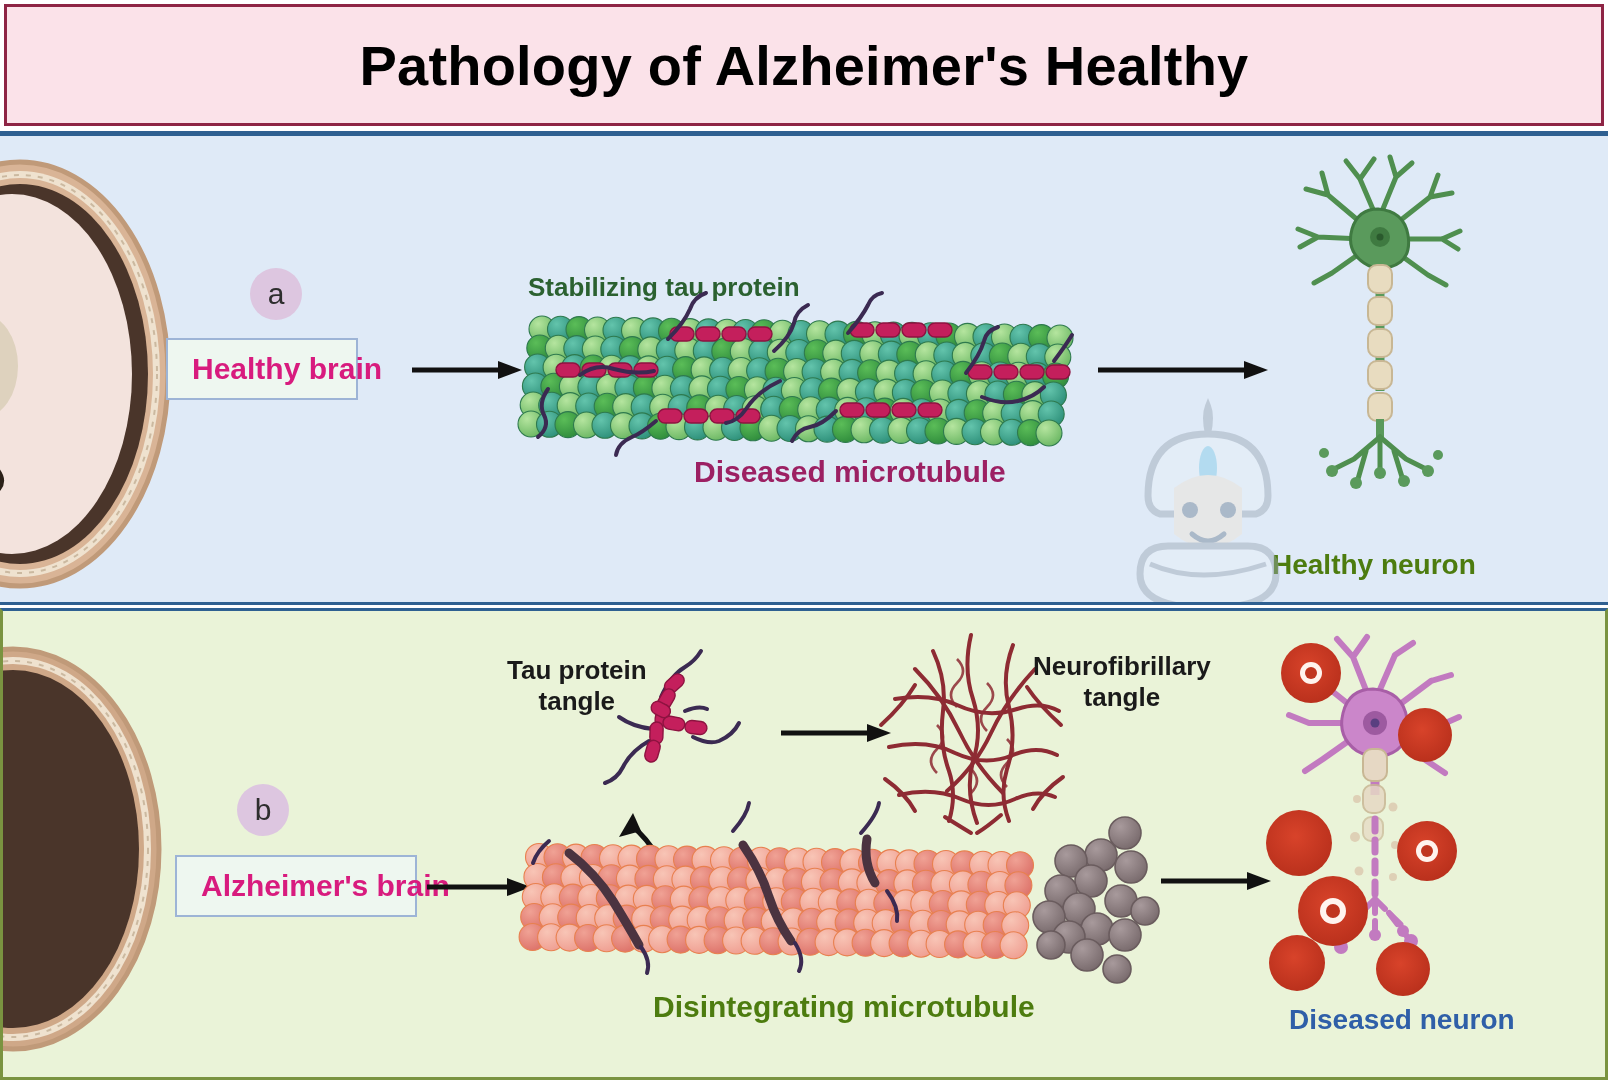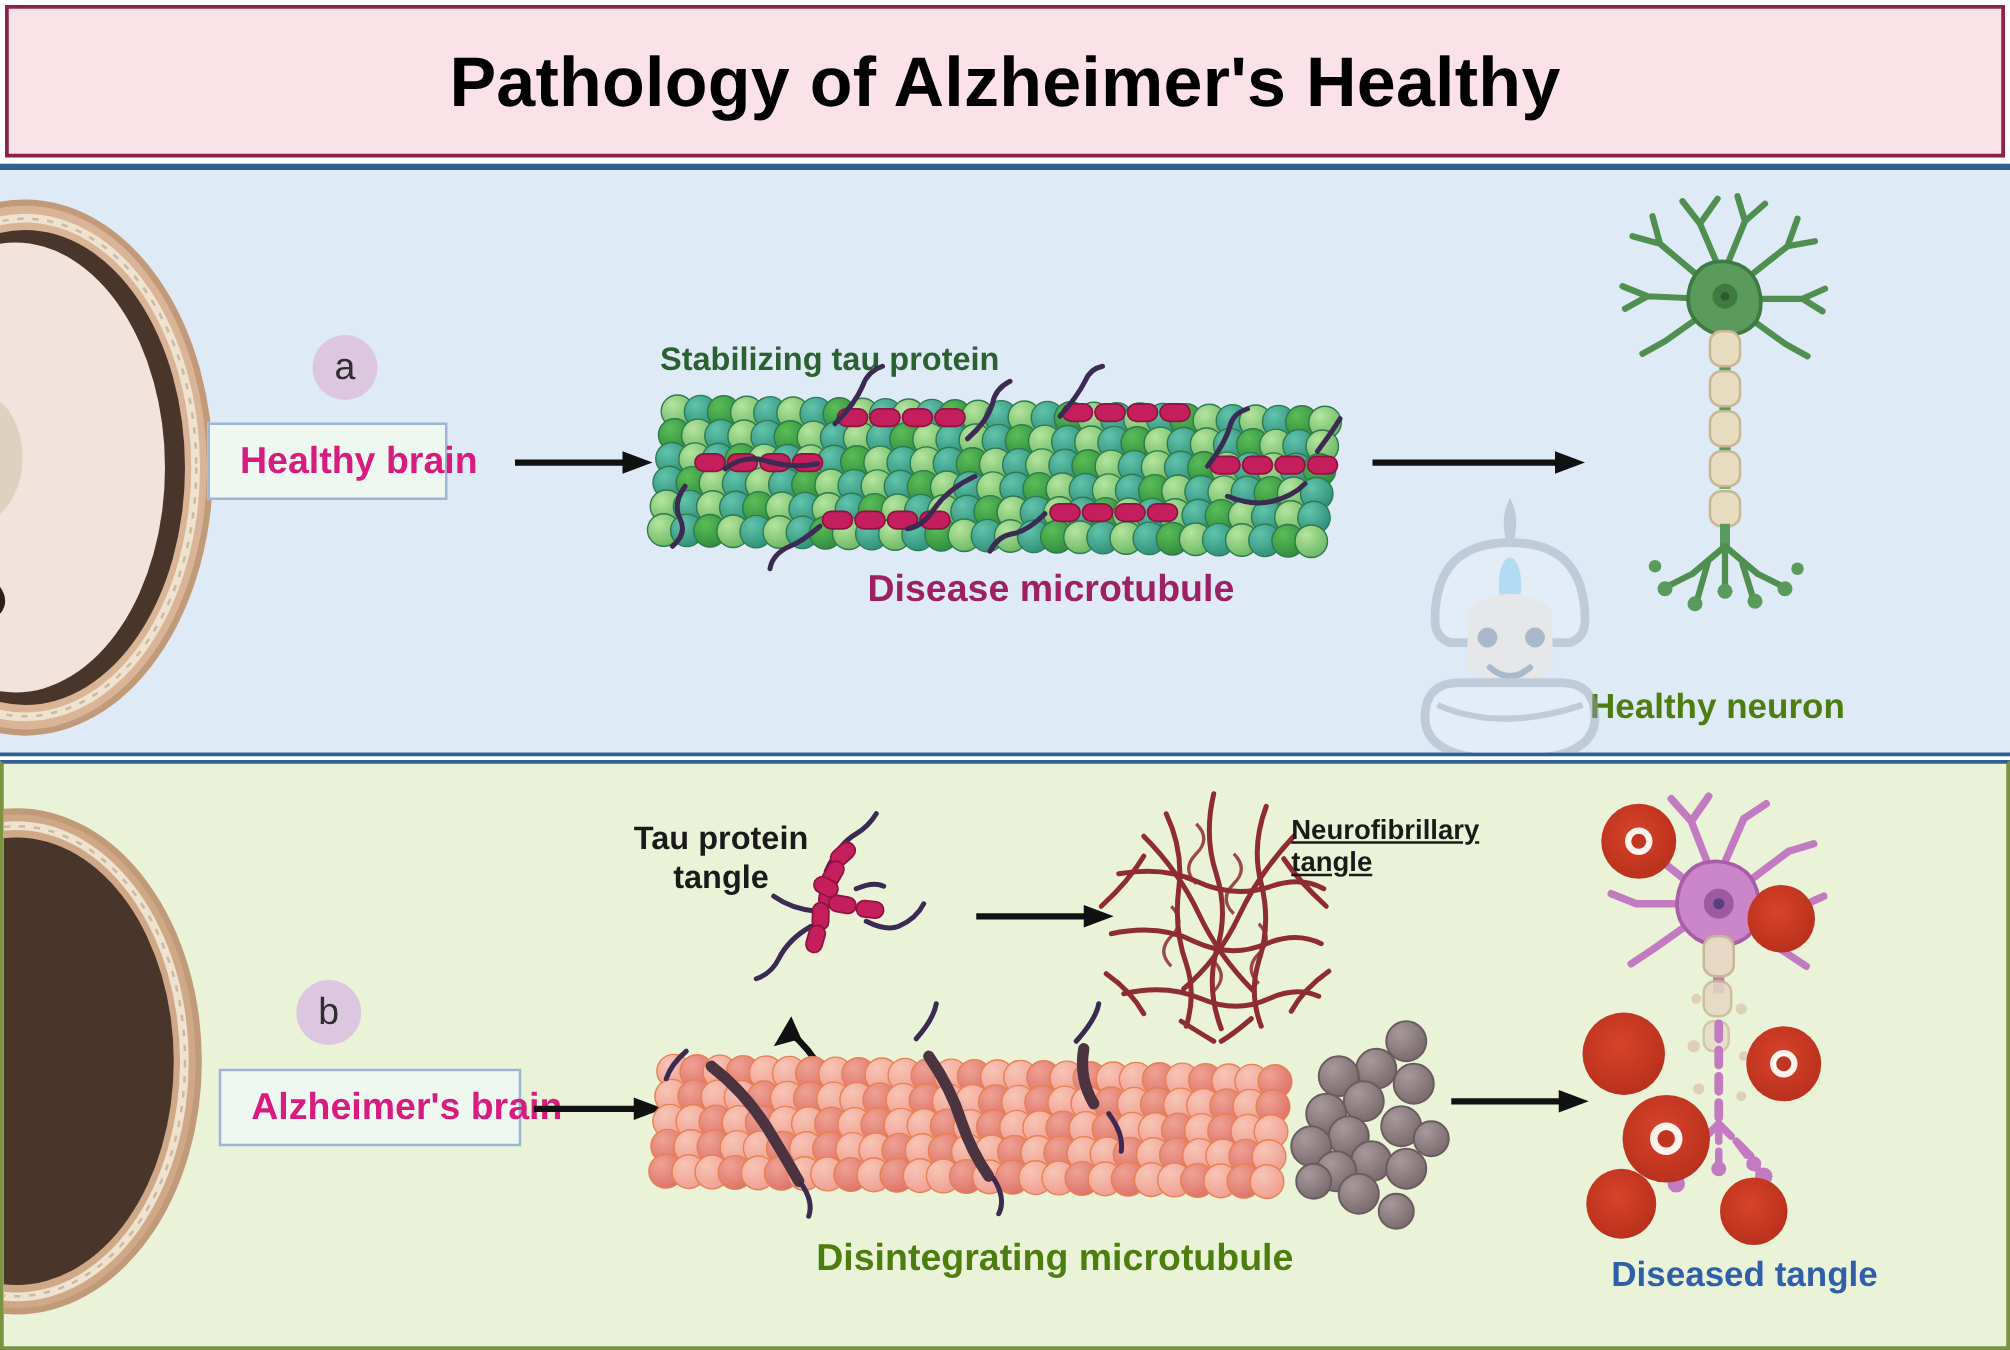--- a/index.html
+++ b/index.html
@@ -337,21 +337,21 @@
         <path d="M244,40 q16,-14 20,-28 q2,-12 14,-18"></path>
         <path d="M250,70 q-22,10 -34,28 q-8,12 -20,14"></path>
         <path d="M306,100 q-14,14 -26,16 q-12,2 -18,14"></path>
         <path d="M318,22 q14,-16 20,-28 q4,-10 14,-12"></path>
         <path d="M436,62 q14,-18 18,-32 q2,-10 14,-14"></path>
         <path d="M452,86 q20,8 36,4 q16,-4 26,-14"></path>
         <path d="M524,50 q12,-16 18,-26"></path>
       </g>
     </svg>
 
-    <div class="lbl" style="left:694px;top:318px;font-size:30px;color:#9c2063;">Disease microtubule</div>
+    <div class="lbl" style="left:694px;top:318px;font-size:30px;color:#9c2063;">Diseased microtubule</div>
 
     <svg style="position:absolute;left:1098px;top:222px;" width="170" height="24" viewBox="0 0 170 24">
       <line x1="0" y1="12" x2="148" y2="12" stroke="#111" stroke-width="5"></line>
       <polygon points="146,3 170,12 146,21" fill="#111"></polygon>
     </svg>
 
     <svg style="position:absolute;left:1288px;top:15px;" width="180" height="340" viewBox="0 0 180 340">
       <g stroke="#4f8f4f" stroke-width="5" fill="none" stroke-linecap="round">
         <path d="M90,70 L72,28 M72,28 L58,10 M72,28 L86,8"></path>
         <path d="M90,70 L108,26 M108,26 L124,12 M108,26 L102,6"></path>
@@ -504,21 +504,21 @@
       </g>
       <g stroke="#8e2b33" stroke-width="2.6" fill="none" opacity=".85">
         <path d="M82,30 q12,12 0,24 q-12,12 0,24"></path>
         <path d="M112,54 q12,12 0,24 q-12,12 0,24"></path>
         <path d="M62,96 q12,12 0,24 q-12,12 0,24"></path>
         <path d="M132,110 q12,12 0,24 q-12,12 0,24"></path>
         <path d="M96,140 q12,12 0,24"></path>
       </g>
     </svg>
 
-    <div class="lbl" style="left:1030px;top:40px;font-size:22px;color:#1a1a1a;text-align:left;text-decoration:underline;">Neurofibrillary
+    <div class="lbl" style="left:1030px;top:40px;font-size:26px;color:#1a1a1a;text-align:center;">Neurofibrillary
 tangle</div>
 
     <svg style="position:absolute;left:524px;top:228px;" width="520" height="130" viewBox="0 0 520 130">
       <defs>
         <radialGradient id="pLight" cx="35%" cy="30%" r="75%">
           <stop offset="0%" stop-color="#f8c5b6"></stop>
             <stop offset="100%" stop-color="#ef9e91"></stop>
         </radialGradient>
         <radialGradient id="pDeep" cx="35%" cy="30%" r="75%">
           <stop offset="0%" stop-color="#f0a295"></stop>
@@ -774,16 +774,16 @@
           <circle cx="152" cy="220" r="11" fill="#fff3ee"></circle>
           <circle cx="152" cy="220" r="6" fill="#c03520"></circle>
         <circle cx="58" cy="280" r="35" fill="url(#plaqueG)"></circle>
           <circle cx="58" cy="280" r="13" fill="#fff3ee"></circle>
           <circle cx="58" cy="280" r="7" fill="#c03520"></circle>
         <circle cx="22" cy="332" r="28" fill="url(#plaqueG)"></circle>
         <circle cx="128" cy="338" r="27" fill="url(#plaqueG)"></circle>
       </g>
     </svg>
 
-    <div class="lbl" style="left:1286px;top:392px;font-size:28px;color:#2f5fa8;">Diseased tangle</div>
+    <div class="lbl" style="left:1286px;top:392px;font-size:28px;color:#2f5fa8;">Diseased neuron</div>
   </div>
 
 </div>
 
 </body></html>

